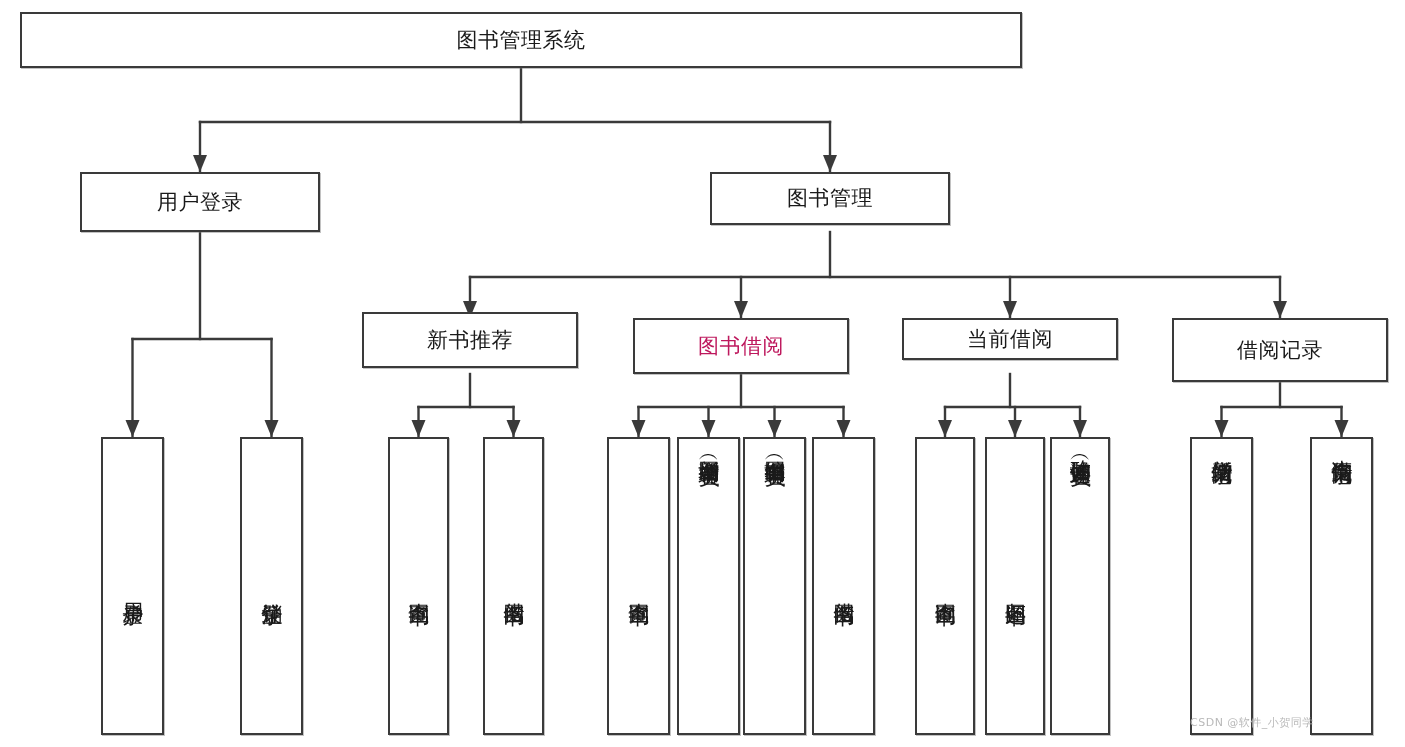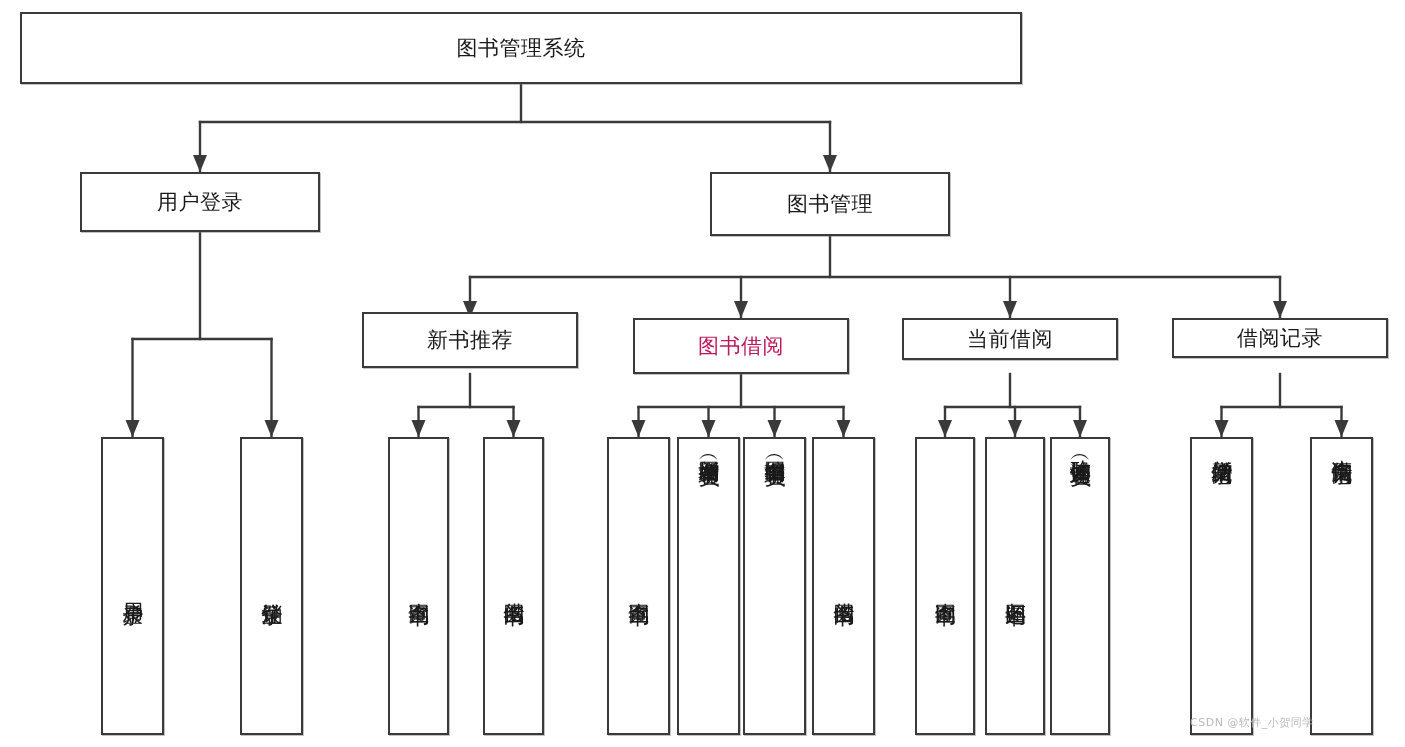--- a/index.html
+++ b/index.html
@@ -117,39 +117,39 @@
       <line x1="1080" y1="407" x2="1080" y2="437" stroke="#3a3a3a" stroke-width="2.4" stroke-linecap="square"></line>
       <polygon points="1073,420 1087,420 1080,437" fill="#3a3a3a"></polygon>
       <line x1="1280" y1="374" x2="1280" y2="407" stroke="#3a3a3a" stroke-width="2.4" stroke-linecap="square"></line>
       <line x1="1221.5" y1="407" x2="1341.5" y2="407" stroke="#3a3a3a" stroke-width="2.4" stroke-linecap="square"></line>
       <line x1="1221.5" y1="407" x2="1221.5" y2="437" stroke="#3a3a3a" stroke-width="2.4" stroke-linecap="square"></line>
       <polygon points="1214.5,420 1228.5,420 1221.5,437" fill="#3a3a3a"></polygon>
       <line x1="1341.5" y1="407" x2="1341.5" y2="437" stroke="#3a3a3a" stroke-width="2.4" stroke-linecap="square"></line>
       <polygon points="1334.5,420 1348.5,420 1341.5,437" fill="#3a3a3a"></polygon>
     </svg>
   <div id="nodes">
-      <div class="node node-h node-root" style="left: 20px; top: 12px; width: 1002px; height: 72px; border-color: rgb(58, 58, 58); color: rgb(26, 26, 26);">
+      <div class="node node-h node-root" style="left: 20px; top: 12px; width: 1002px; height: 56px; border-color: rgb(58, 58, 58); color: rgb(26, 26, 26);">
         <span>图书管理系统</span>
       </div>
       <div class="node node-h" style="left: 80px; top: 172px; width: 240px; height: 60px; border-color: rgb(58, 58, 58); color: rgb(26, 26, 26);">
         <span>用户登录</span>
       </div>
-      <div class="node node-h" style="left: 710px; top: 172px; width: 240px; height: 64px; border-color: rgb(58, 58, 58); color: rgb(26, 26, 26);">
+      <div class="node node-h" style="left: 710px; top: 172px; width: 240px; height: 53px; border-color: rgb(58, 58, 58); color: rgb(26, 26, 26);">
         <span>图书管理</span>
       </div>
       <div class="node node-h" style="left: 362px; top: 312px; width: 216px; height: 56px; border-color: rgb(58, 58, 58); color: rgb(26, 26, 26);">
         <span>新书推荐</span>
       </div>
       <div class="node node-h" style="left: 633px; top: 318px; width: 216px; height: 56px; border-color: rgb(58, 58, 58); color: #be185d;">
         <span>图书借阅</span>
       </div>
       <div class="node node-h" style="left: 902px; top: 318px; width: 216px; height: 42px; border-color: rgb(58, 58, 58); color: rgb(26, 26, 26);">
         <span>当前借阅</span>
       </div>
-      <div class="node node-h" style="left: 1172px; top: 318px; width: 216px; height: 40px; border-color: rgb(58, 58, 58); color: rgb(26, 26, 26);">
+      <div class="node node-h" style="left: 1172px; top: 318px; width: 216px; height: 64px; border-color: rgb(58, 58, 58); color: rgb(26, 26, 26);">
         <span>借阅记录</span>
       </div>
       <div class="node node-v center-v" style="left: 101px; top: 437px; width: 63px; height: 298px; border-color: rgb(58, 58, 58); color: rgb(26, 26, 26);">
         <span class="vtext">用户登录</span>
       </div>
       <div class="node node-v center-v" style="left: 240px; top: 437px; width: 63px; height: 298px; border-color: rgb(58, 58, 58); color: rgb(26, 26, 26);">
         <span class="vtext">注销登录</span>
       </div>
       <div class="node node-v center-v" style="left: 388px; top: 437px; width: 61px; height: 298px; border-color: rgb(58, 58, 58); color: rgb(26, 26, 26);">
         <span class="vtext">查询图书</span>

